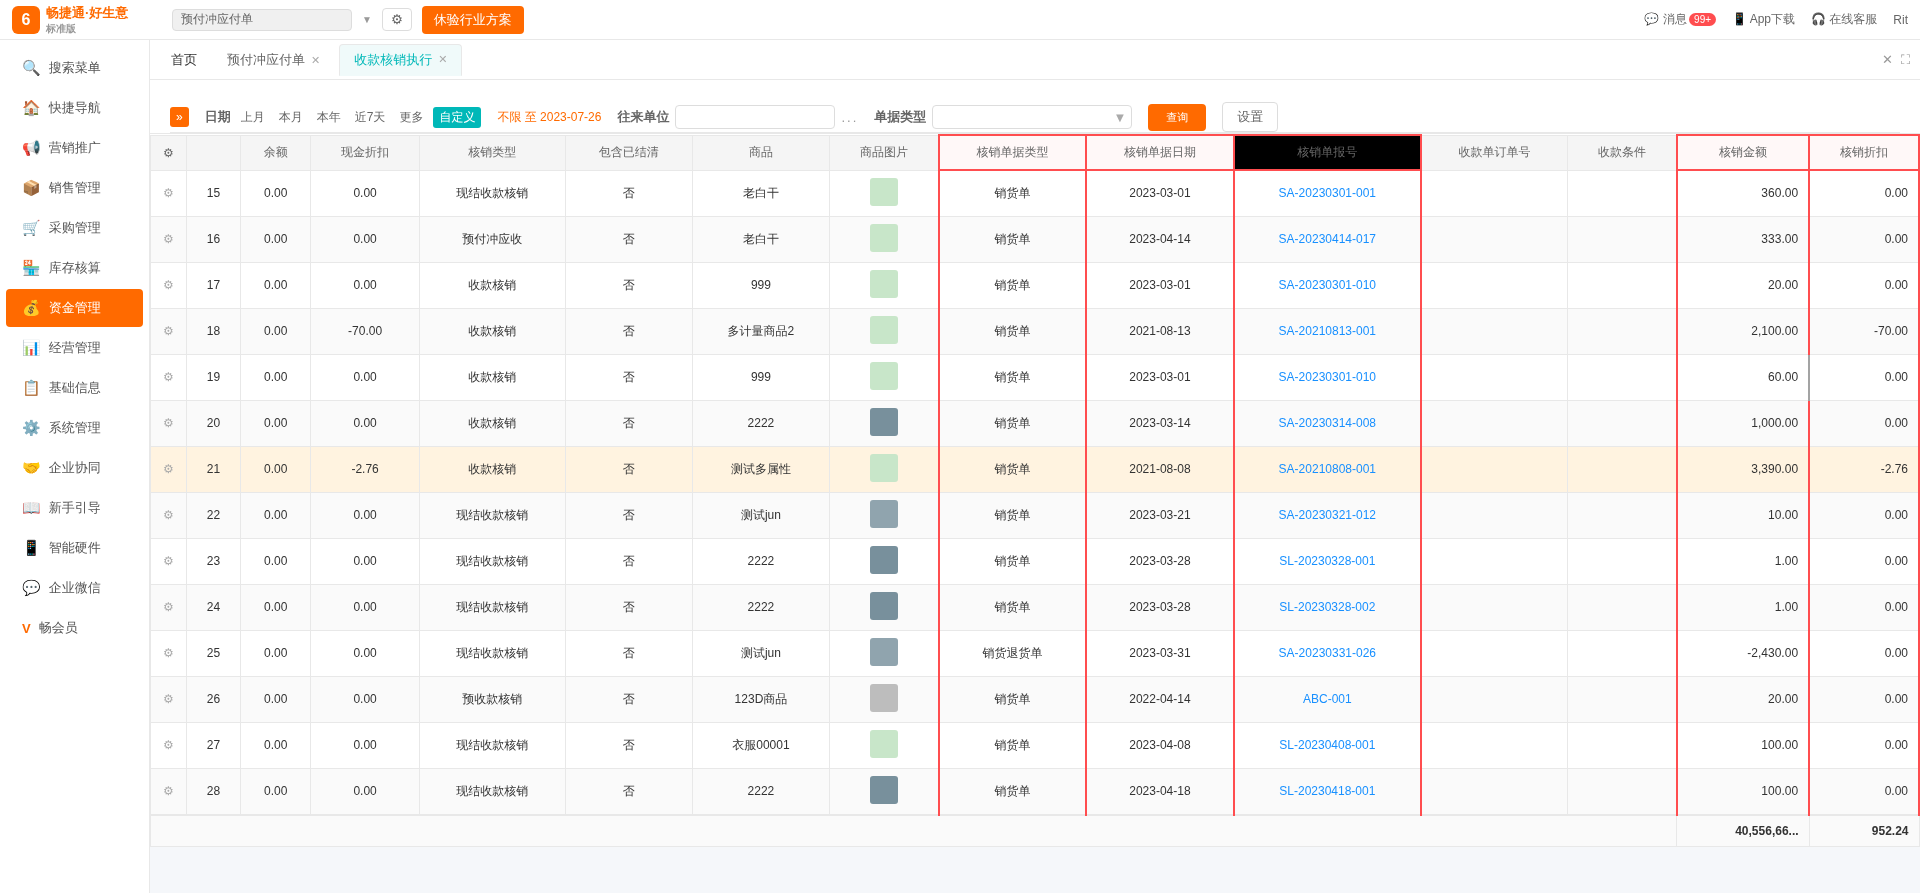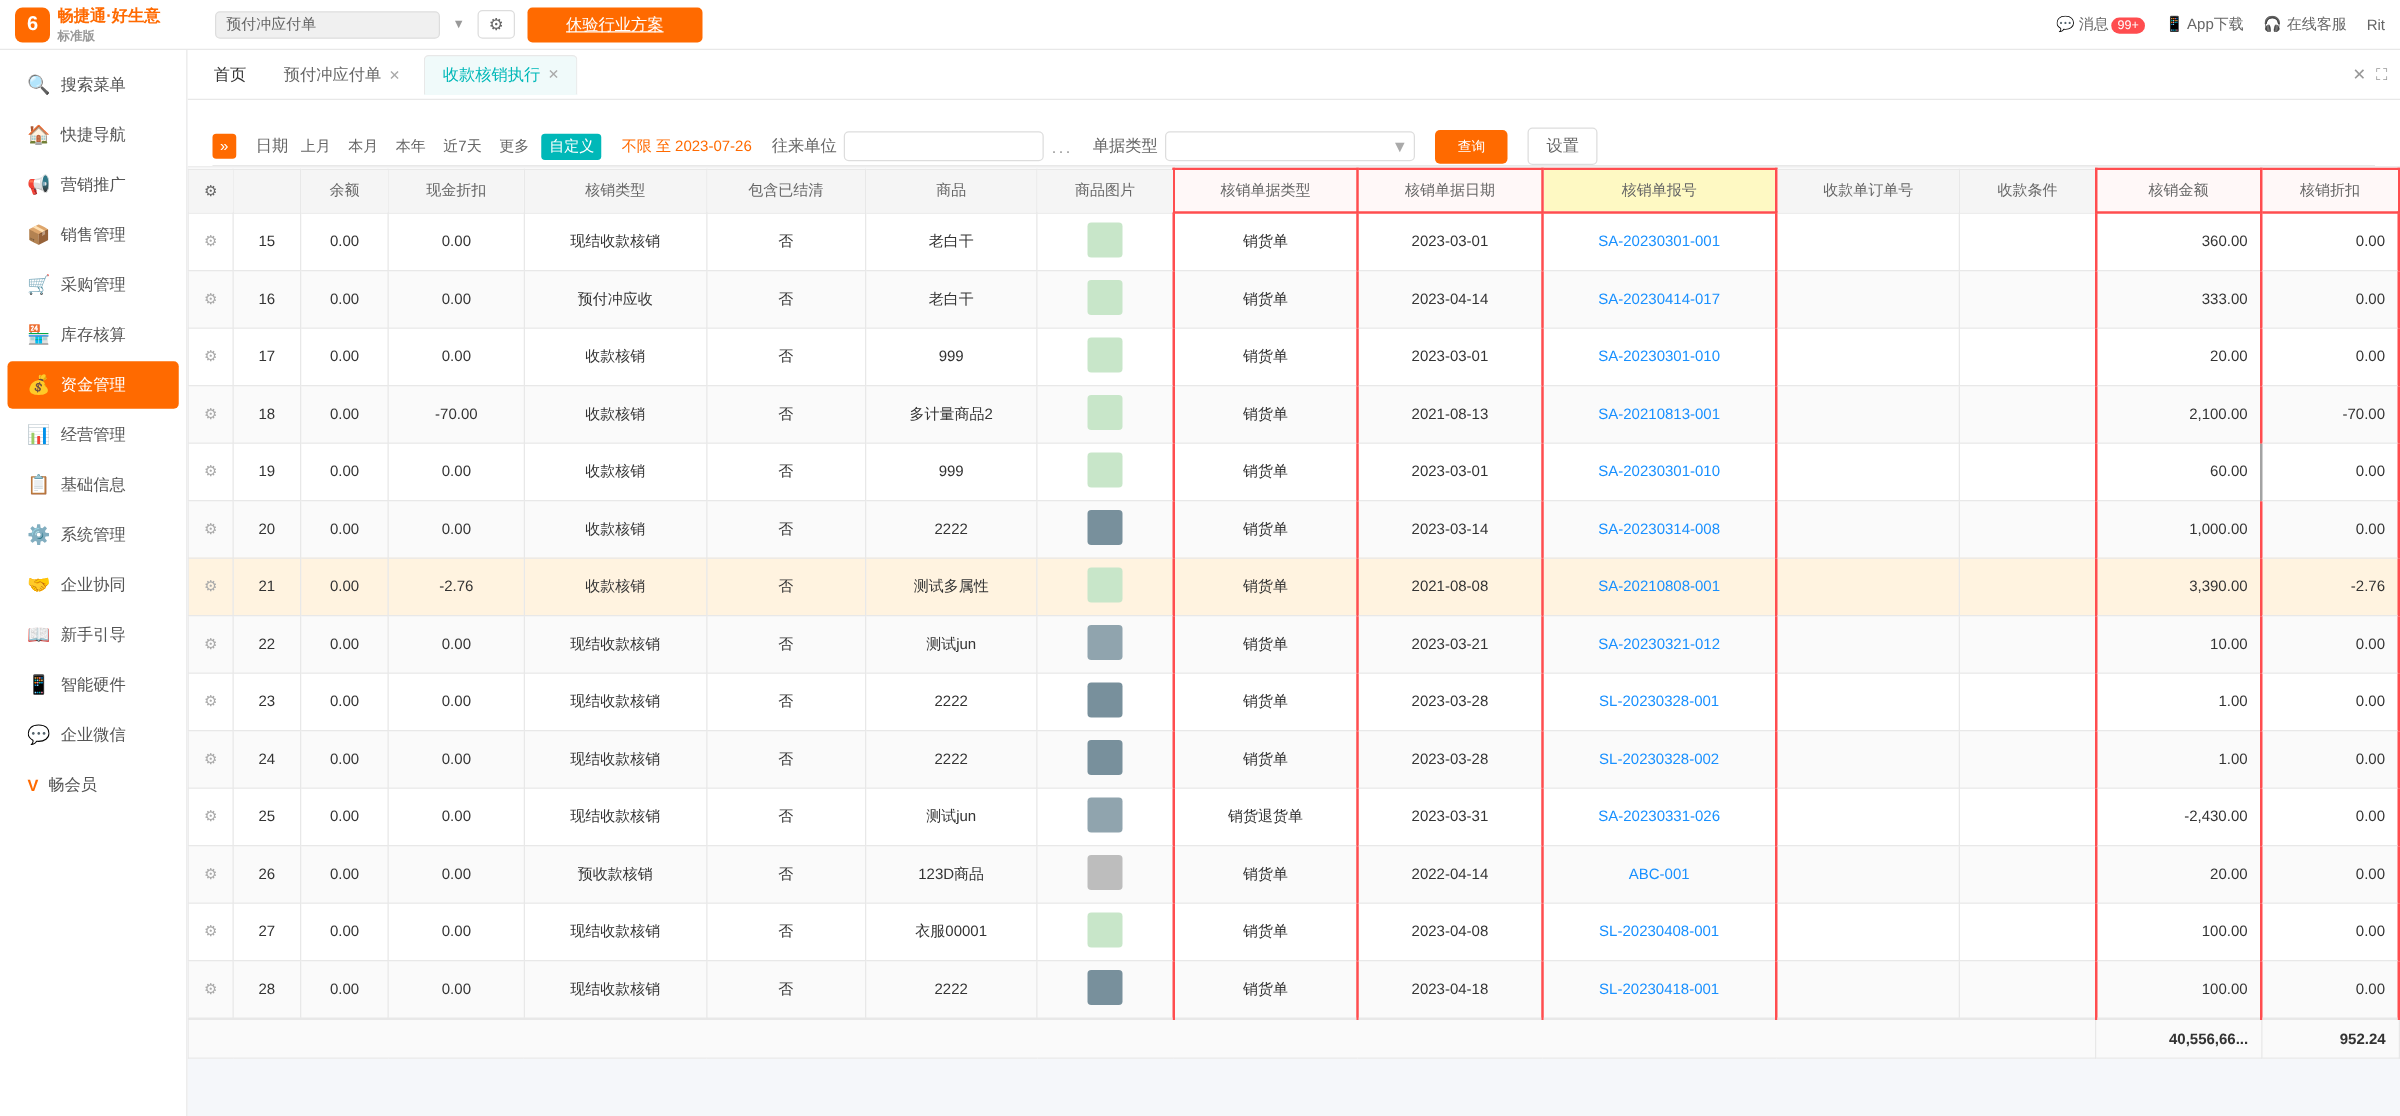--- a/index.html
+++ b/index.html
@@ -6,21 +6,21 @@
     body { font-family: 'Microsoft YaHei', Arial, sans-serif; font-size: 13px; background: #f5f5f5; color: #333; overflow: hidden; height: 893px; }
 
     
     .top-bar { height: 40px; background: #fff; display: flex; align-items: center; padding: 0 12px; border-bottom: 1px solid #e8e8e8; gap: 10px; }
     .logo-area { display: flex; align-items: center; gap: 6px; color: #ff6a00; font-weight: bold; font-size: 13px; width: 150px; }
     .logo-icon { width: 28px; height: 28px; background: #ff6a00; border-radius: 6px; display: flex; align-items: center; justify-content: center; color: #fff; font-size: 16px; }
     .brand-label { font-size: 10px; color: #999; }
     .breadcrumb-input { background: #f0f0f0; border: 1px solid #ddd; border-radius: 4px; padding: 3px 8px; font-size: 12px; color: #666; width: 180px; }
     .dropdown-arrow { color: #999; font-size: 10px; }
     .gear-btn { background: none; border: 1px solid #ddd; border-radius: 4px; padding: 3px 8px; cursor: pointer; color: #666; }
-    .industry-btn { background: #ff6a00; color: #fff; border: none; border-radius: 4px; padding: 5px 31px; cursor: pointer; font-size: 13px; text-decoration: underline; }
+    .industry-btn { background: #ff6a00; color: #fff; border: none; border-radius: 4px; padding: 5px 12px; cursor: pointer; font-size: 13px; }
     .top-bar-right { display: flex; align-items: center; gap: 16px; color: #666; font-size: 12px; }
     .badge { background: #ff4d4f; color: #fff; border-radius: 10px; padding: 1px 5px; font-size: 10px; margin-left: 2px; }
 
     
     .app-layout { display: flex; height: calc(893px - 40px); }
 
     
     .sidebar { width: 150px; background: #fff; border-right: 1px solid #e8e8e8; display: flex; flex-direction: column; padding: 8px 0; }
     .sidebar-item { display: flex; align-items: center; gap: 8px; padding: 10px 16px; cursor: pointer; color: #555; font-size: 13px; border-radius: 4px; margin: 1px 6px; }
     .sidebar-item.active { background: #ff6a00; color: #fff; border-radius: 4px; }
@@ -43,21 +43,21 @@
     .page-title { font-size: 18px; font-weight: bold; color: #333; margin-bottom: 12px; display: flex; justify-content: space-between; align-items: center; }
     .page-title-actions { display: flex; gap: 10px; }
     .export-btn { display: flex; align-items: center; gap: 4px; color: #ff6a00; cursor: pointer; font-size: 13px; border: none; background: none; }
     .refresh-btn { display: flex; align-items: center; gap: 4px; color: #666; cursor: pointer; font-size: 13px; border: none; background: none; }
 
     
     .filter-area { background: #fff; padding: 10px 20px; border-bottom: 1px solid #e8e8e8; }
     .filter-row { display: flex; align-items: center; gap: 16px; flex-wrap: wrap; }
     .expand-btn { background: #ff6a00; color: #fff; border: none; border-radius: 3px; padding: 3px 6px; cursor: pointer; font-size: 12px; }
     .filter-item { display: flex; align-items: center; gap: 6px; }
-    .filter-label { color: #666; font-size: 13px; }
+    .filter-label { color: #666; font-size: 13px; font-weight: bold; }
     .date-shortcuts { display: flex; gap: 6px; align-items: center; }
     .date-btn { color: #666; cursor: pointer; font-size: 12px; padding: 2px 4px; }
     .date-btn.custom { color: #fff; background: #00b8b8; border-radius: 3px; padding: 2px 6px; }
     .date-range { color: #ff6a00; font-size: 12px; }
     .filter-input { border: 1px solid #ddd; border-radius: 4px; padding: 4px 10px; font-size: 12px; color: #333; width: 160px; }
     .filter-dots { color: #999; letter-spacing: 2px; }
     .filter-select { border: 1px solid #ddd; border-radius: 4px; padding: 4px 24px 4px 10px; font-size: 12px; color: #333; width: 200px; appearance: none; background: #fff; }
     .query-btn { background: #ff6a00; color: #fff; border: none; border-radius: 4px; padding: 6px 18px; cursor: pointer; font-size: 11px; }
     .settings-btn { background: #fff; color: #666; border: 1px solid #ddd; border-radius: 4px; padding: 5px 14px; cursor: pointer; font-size: 13px; }
     .expand-conditions { display: flex; align-items: center; gap: 4px; color: #666; font-size: 12px; cursor: pointer; justify-content: center; padding: 6px; border-top: 1px solid #f0f0f0; margin-top: 4px; }
@@ -239,21 +239,21 @@
               <th class="gear-col">⚙</th>
               <th></th>
               <th>余额</th>
               <th>现金折扣</th>
               <th>核销类型</th>
               <th>包含已结清</th>
               <th>商品</th>
               <th>商品图片</th>
               <th style="border:2px solid #ff4d4f;background:#fff8f8;">核销单据类型</th>
               <th style="border:2px solid #ff4d4f;background:#fff8f8;">核销单据日期</th>
-              <th style="border:2px solid #ff4d4f;background:#fef9c3;">核销单报号</th>
+              <th style="border:2px solid #ff4d4f;background:#000000;">核销单报号</th>
               <th>收款单订单号</th>
               <th>收款条件</th>
               <th style="border:2px solid #ff4d4f;background:#fff8f8;">核销金额</th>
               <th style="border:2px solid #ff4d4f;background:#fff8f8;">核销折扣</th>
             </tr>
           </thead>
           <tbody id="table-body">
           <tr>
     <td style="text-align:center;color:#aaa;">⚙</td>
     <td>15</td>

